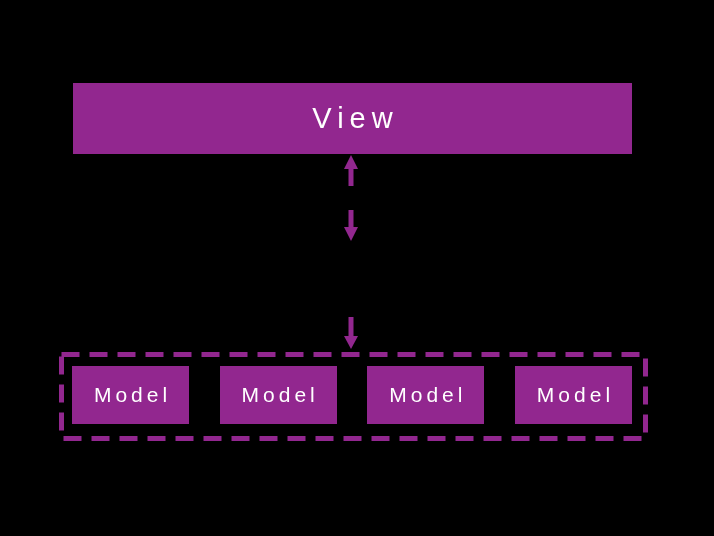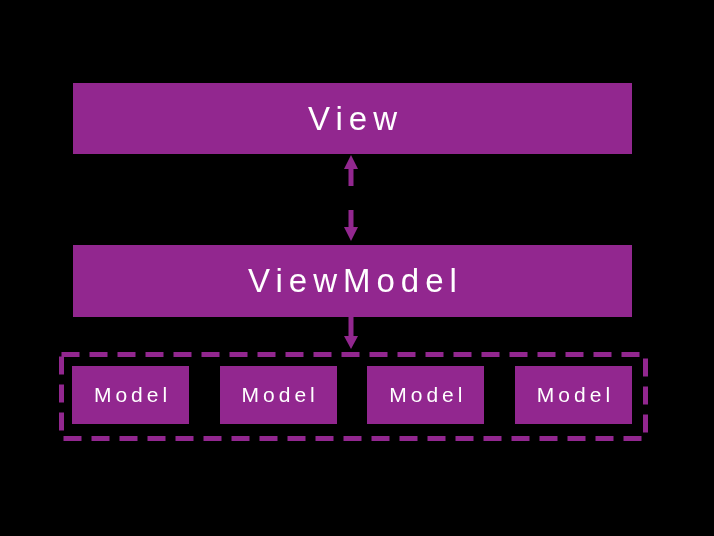--- a/index.html
+++ b/index.html
@@ -30,21 +30,21 @@
   }
   .node-view {
     left: 73px; top: 83px;
     width: 559px; height: 71px;
   }
   .node-viewmodel {
     left: 73px; top: 245px;
     width: 559px; height: 72px;
   }
   .node-label-lg {
-    font-size: 33px;
+    font-size: 29px;
     font-weight: 300;
     letter-spacing: 6px;
     padding-left: 6px; 
     white-space: nowrap;
   }
   .node-label-sm {
     font-size: 21px;
     font-weight: 300;
     letter-spacing: 4px;
     padding-left: 4px;
@@ -89,23 +89,20 @@
     <span class="node-label-lg">View</span>
   </div>
 
   <svg class="connector connector-two-way" width="24" height="86" viewBox="0 0 24 86" aria-hidden="true">
     <polygon points="12,0 19,14 5,14"></polygon>
     <rect x="9.5" y="13" width="5" height="18"></rect>
     <rect x="9.5" y="55" width="5" height="18"></rect>
     <polygon points="5,72 19,72 12,86"></polygon>
   </svg>
 
-  <div class="node node-viewmodel">
-    <span class="node-label-lg">ViewModel</span>
-  </div>
 
   <svg class="connector connector-one-way" width="24" height="33" viewBox="0 0 24 33" aria-hidden="true">
     <rect x="9.5" y="1" width="5" height="20"></rect>
     <polygon points="5,20 19,20 12,33"></polygon>
   </svg>
 
   <div class="models-group">
     <svg class="models-outline" width="589" height="89" viewBox="0 0 589 89" aria-hidden="true">
       <rect x="2.5" y="2.5" width="584" height="84" stroke-dasharray="18 10"></rect>
     </svg>

